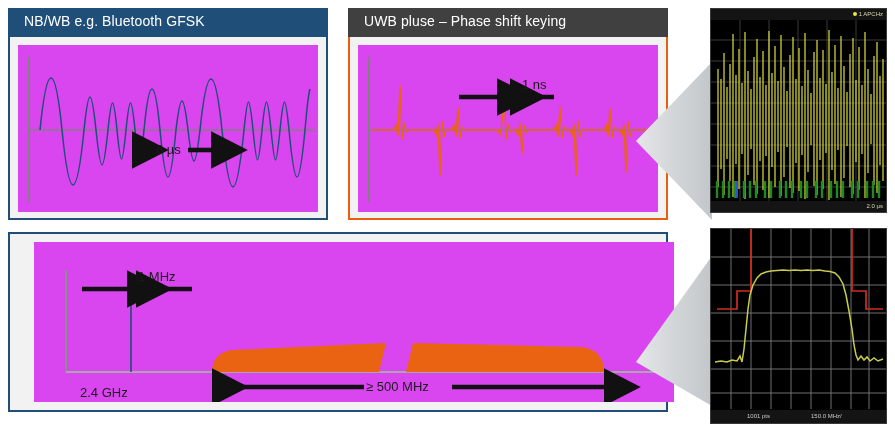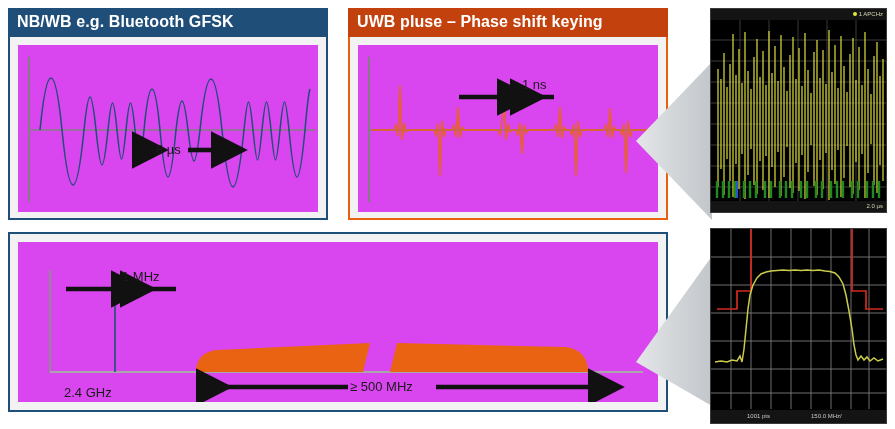--- a/index.html
+++ b/index.html
@@ -21,29 +21,28 @@
     box-sizing: border-box;
     background: #f2f2f2;
   }
   .panel-navy  { border: 2px solid #1f4e79; }
   .panel-orange{ border: 2px solid #e8600d; }
 
   .panel-title {
     position: absolute;
     box-sizing: border-box;
     color: #ffffff;
-    font-size: 16px;
+    font-size: 14px;
     line-height: 1;
-    padding: 6px 8px 7px 9px;
+    padding: 6px 8px 7px 16px;
     white-space: nowrap;
     letter-spacing: .1px;
-    font-weight: bold;
   }
   .title-navy   { background: #1f4e79; }
-  .title-orange { background: #c2410c; }
+  .title-orange { background: #404040; }
 
   .plot {
     position: absolute;
     box-sizing: border-box;
     background: #d946ef;
     overflow: hidden;
   }
 
   svg { display: block; overflow: visible; }
   .svg-abs { position: absolute; left: 0; top: 0; }
@@ -338,21 +337,21 @@
     <span class="scope-dot"></span><span>1 APCHz</span>
   </div>
   <div class="scope-botbar">
     <span>2.0 µs</span>
   </div>
 </div>
 
 <div class="panel panel-navy" style="left:8px; top:232px; width:660px; height:180px;">
 </div>
 
-<div class="plot" style="left:18px; top:242px; width:640px; height:160px;">
+<div class="plot" style="left:34px; top:242px; width:640px; height:160px;">
   <svg width="640" height="160" viewBox="0 0 640 160">
 
     <line x1="32" y1="28" x2="32" y2="130" stroke="#8c8c8c" stroke-width="2"></line>
 
     <line x1="32" y1="130" x2="625" y2="130" stroke="#a8a8a8" stroke-width="2"></line>
 
     <line x1="97" y1="32" x2="97" y2="130" stroke="#1f4e79" stroke-width="1.6"></line>
 
     <path fill="#ea6312" d="M 178,130
              C 178,116 186,110 198,108

